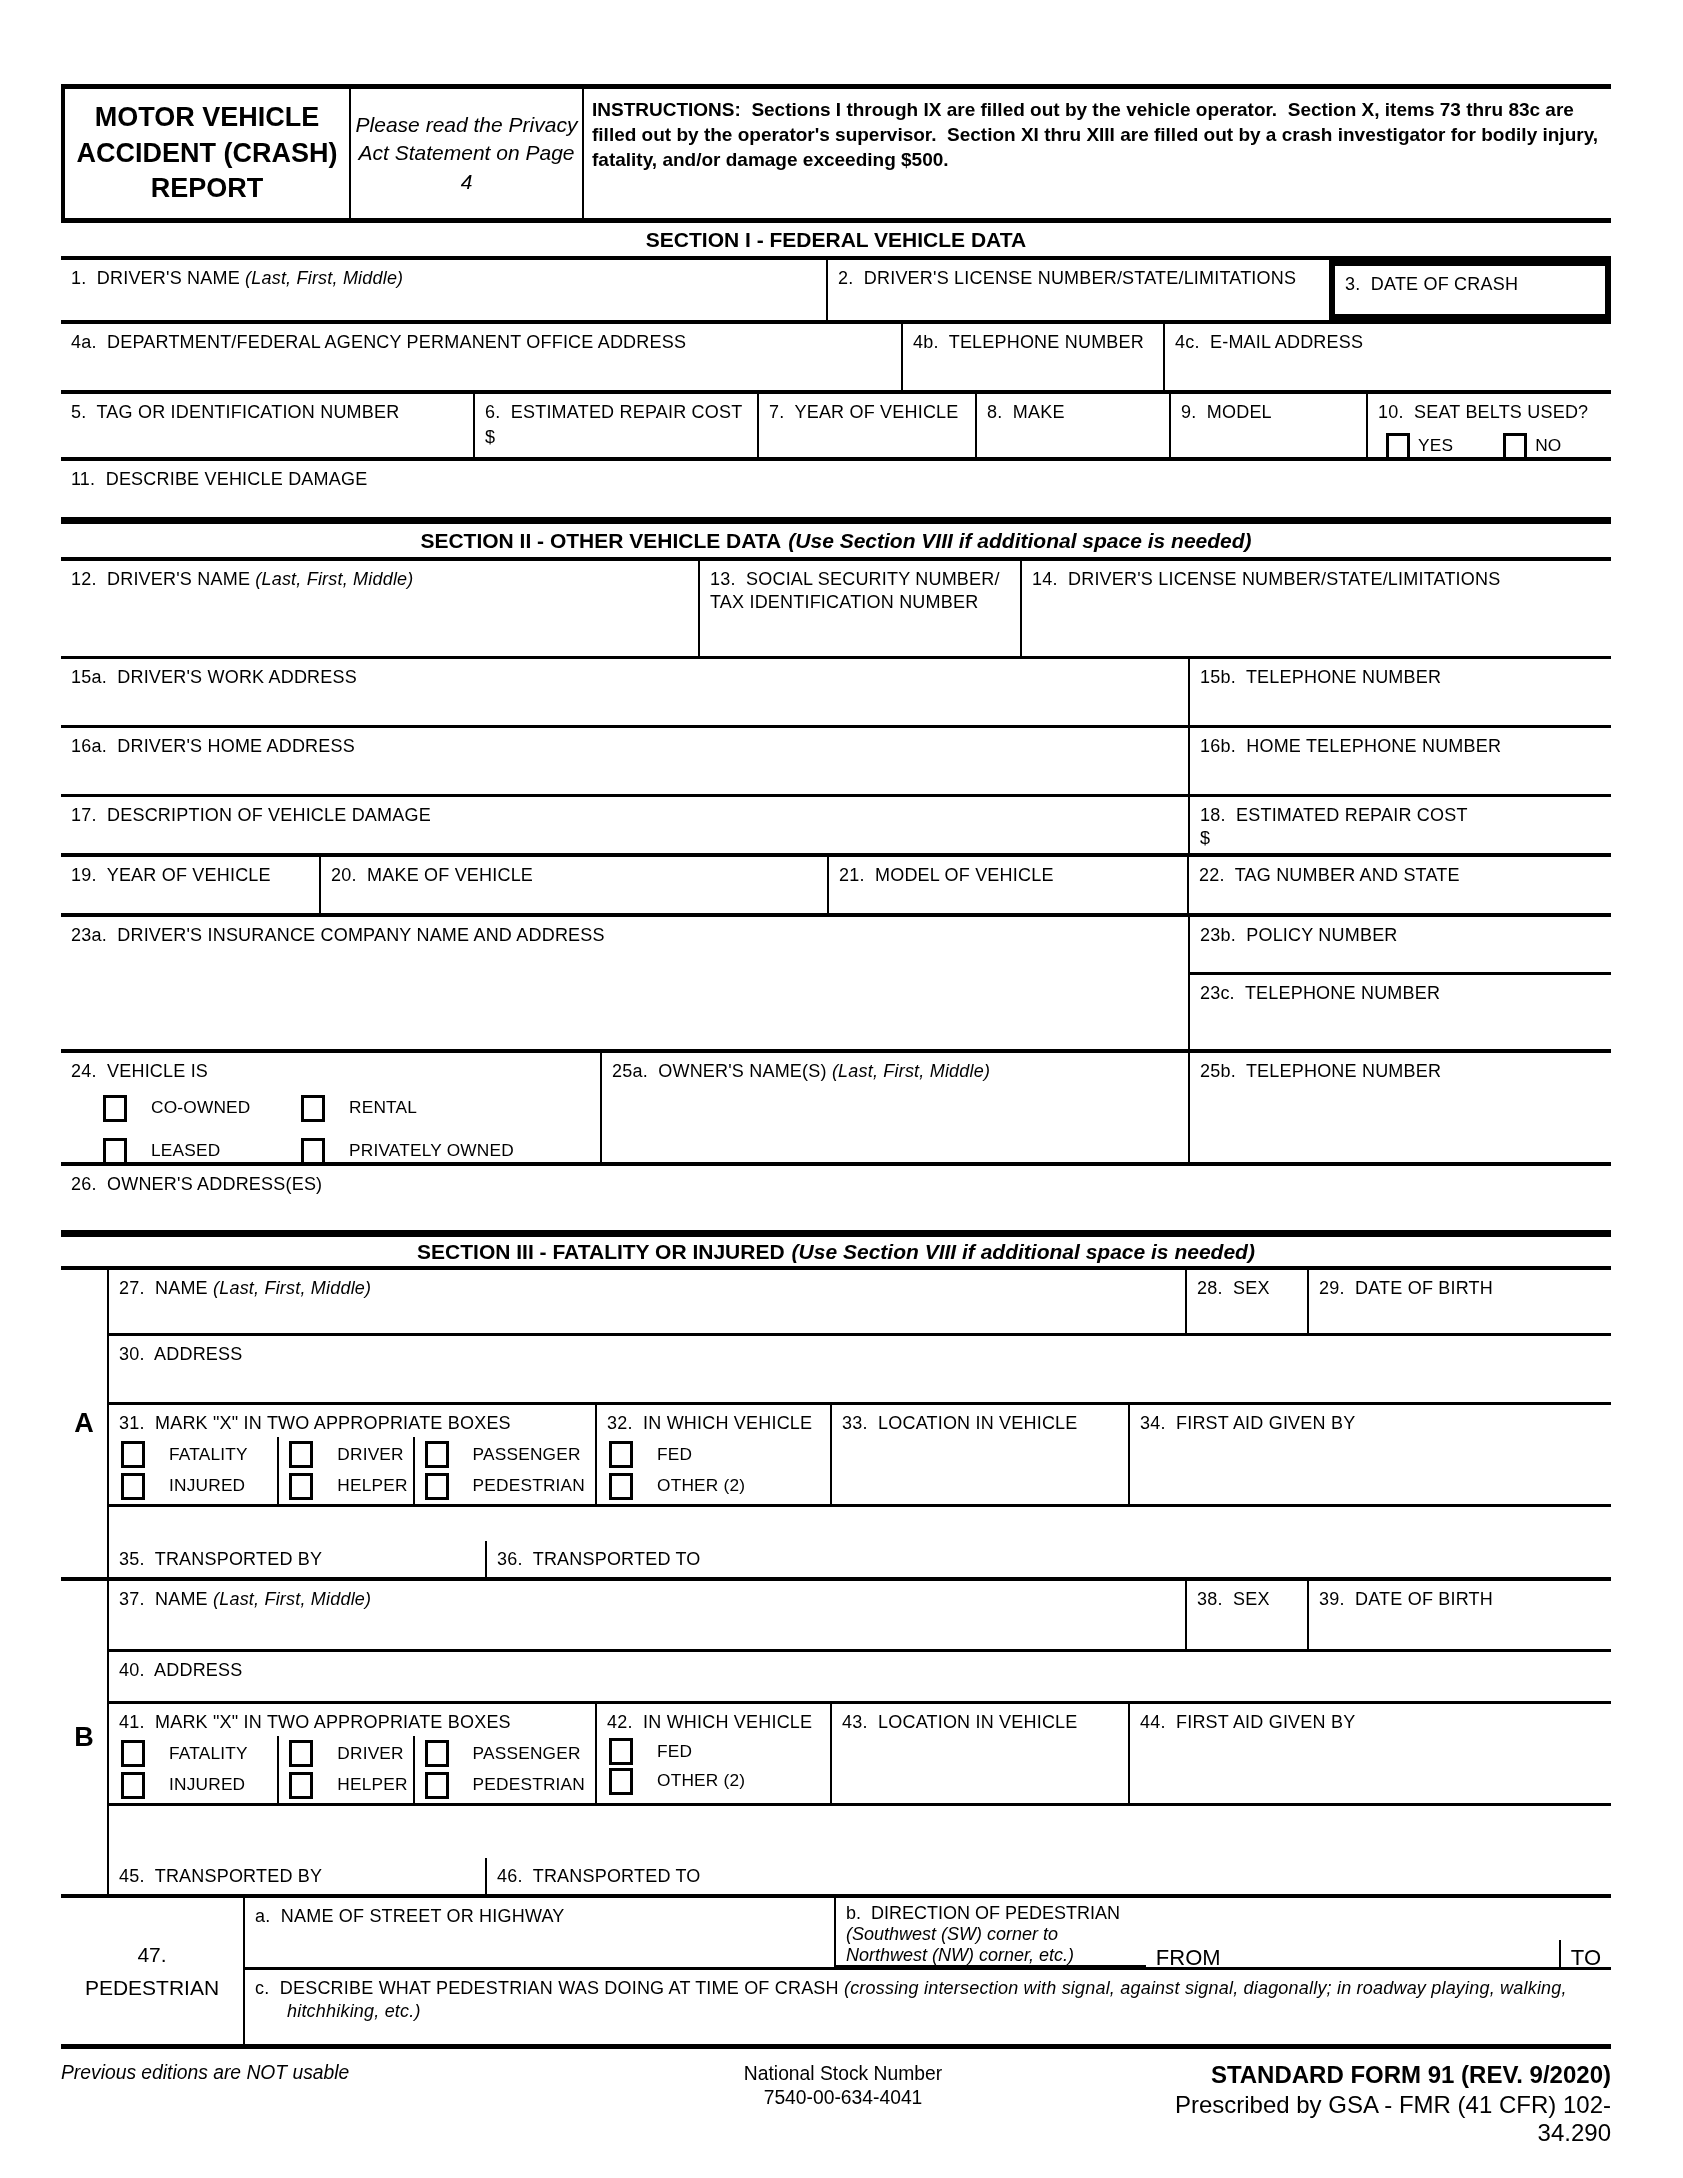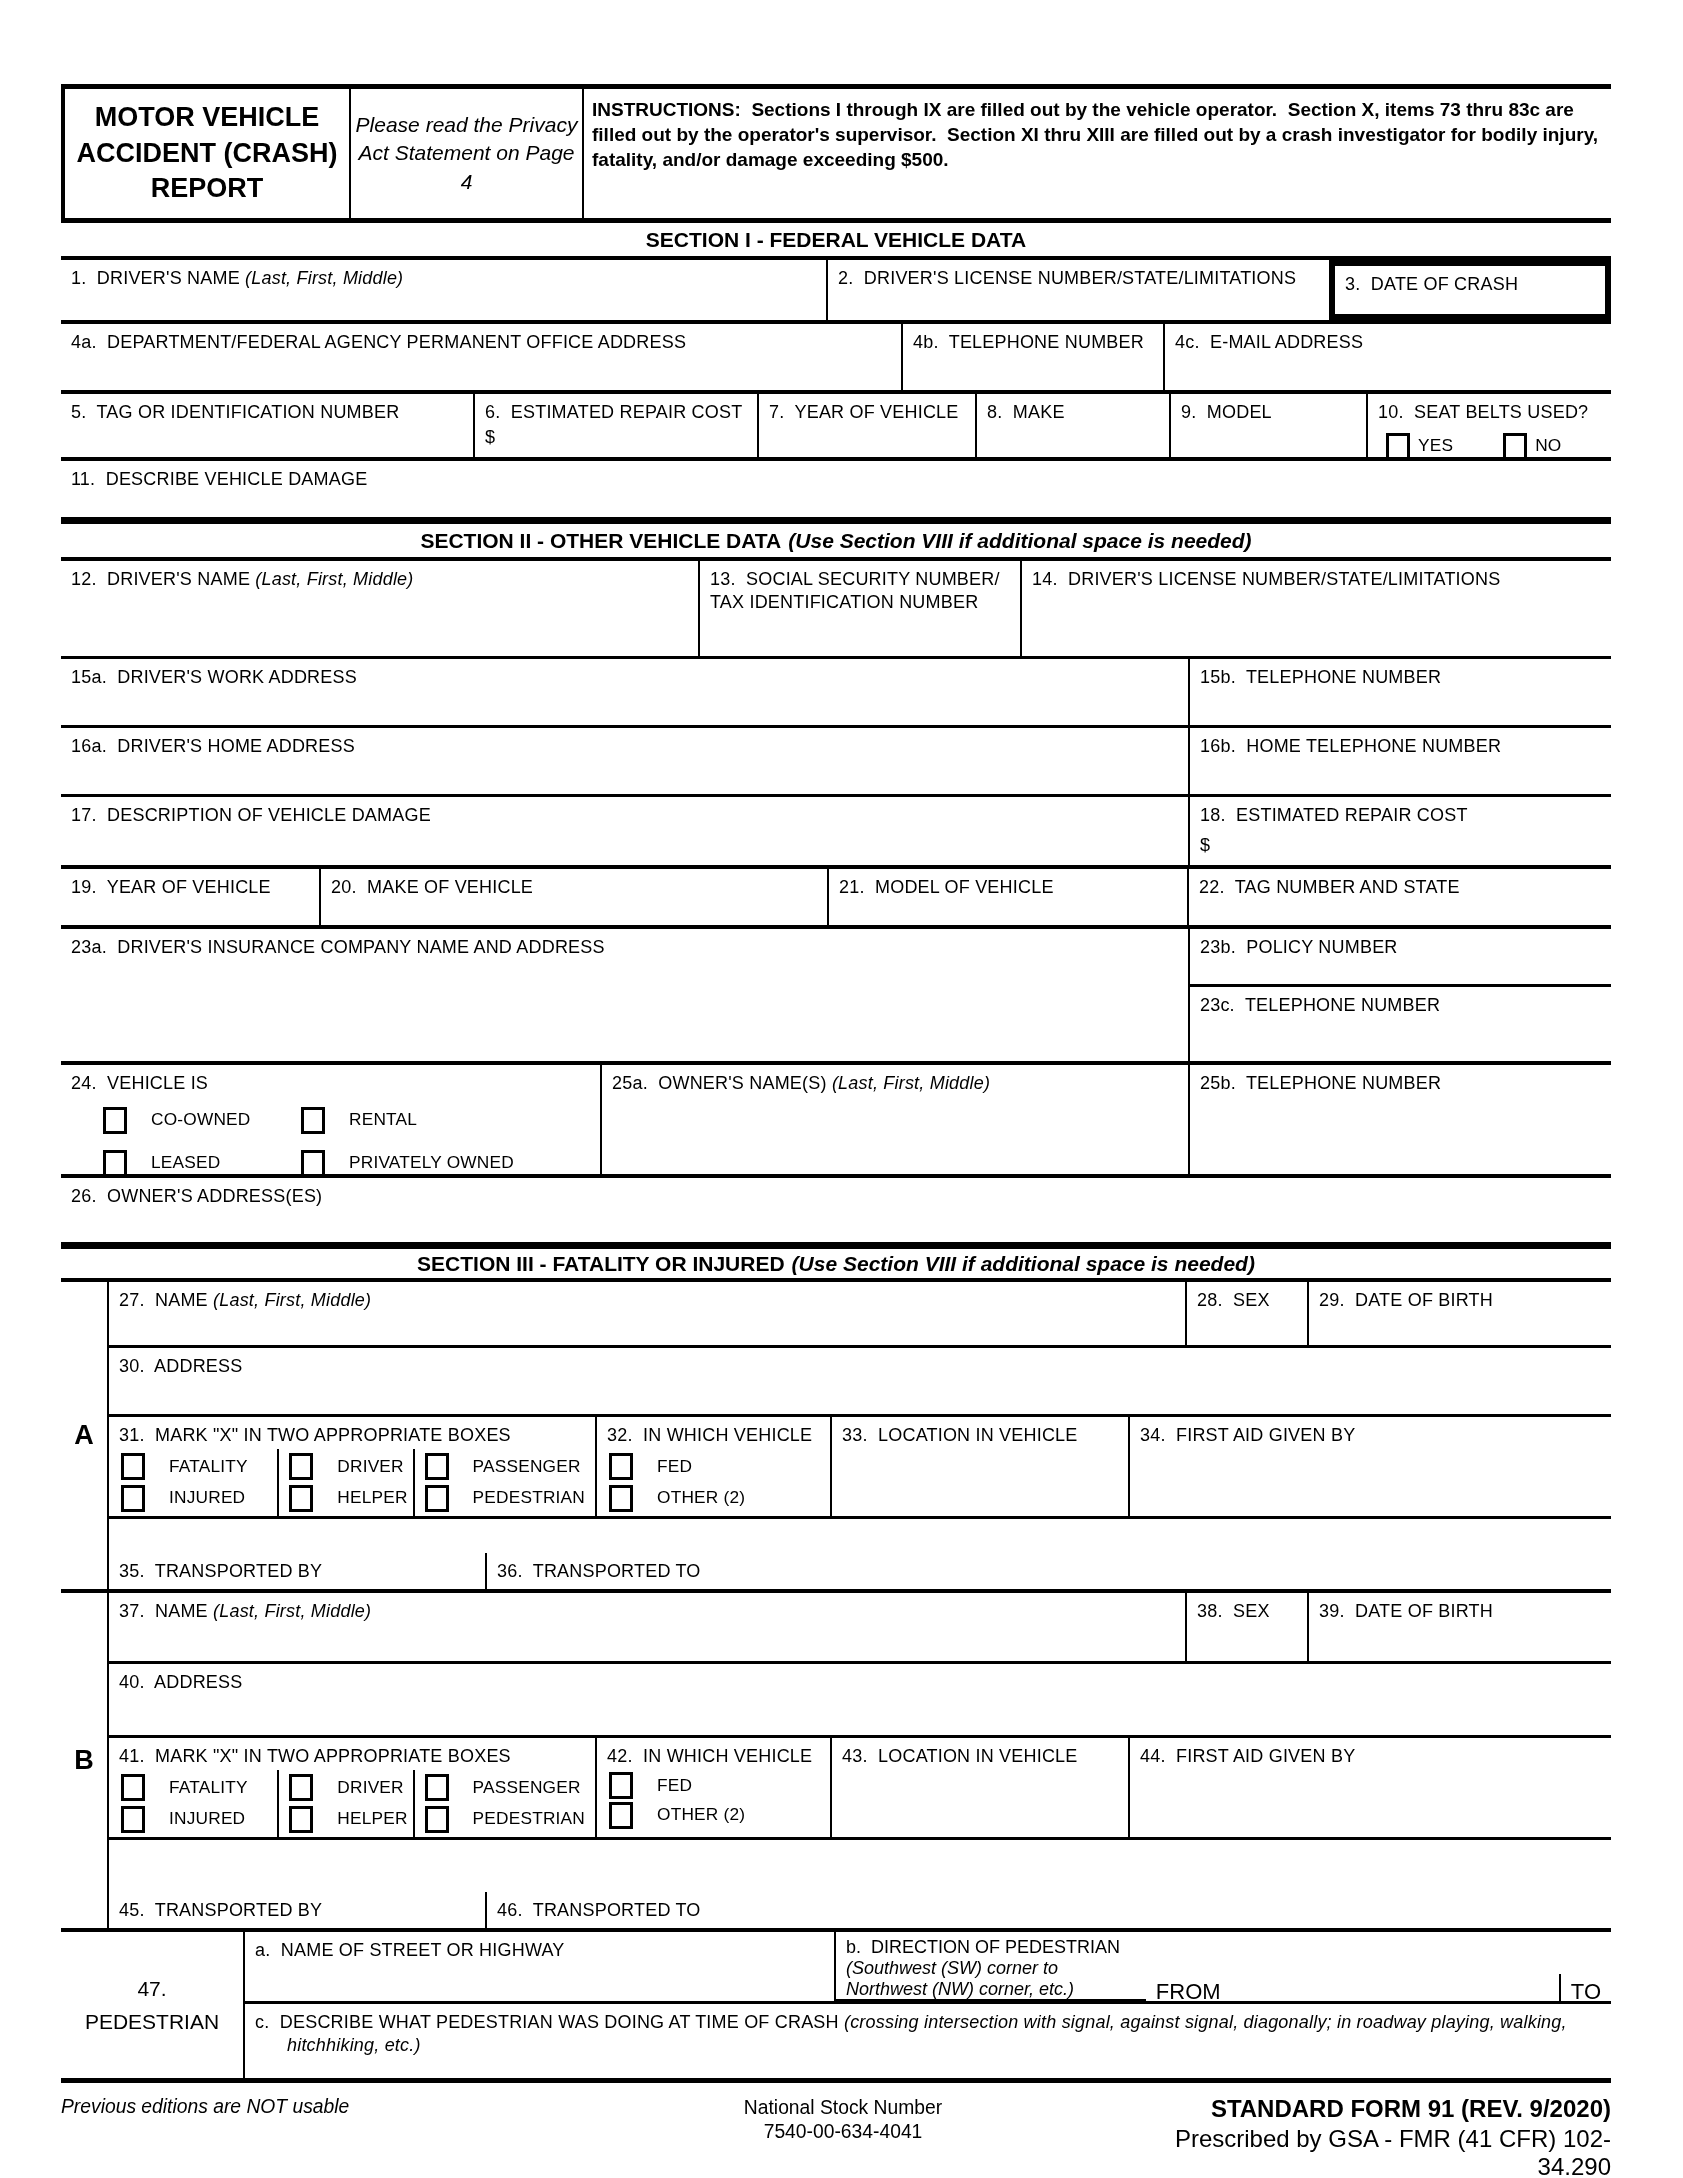--- a/index.html
+++ b/index.html
@@ -126,21 +126,21 @@
   <div class="row" style="height:69px">
     <div class="c" style="width:1127px"><span class="lb">15a.  DRIVER'S WORK ADDRESS</span></div>
     <div class="c bl" style="flex:1"><span class="lb">15b.  TELEPHONE NUMBER</span></div>
   </div>
 
   <div class="row" style="height:69px">
     <div class="c" style="width:1127px"><span class="lb">16a.  DRIVER'S HOME ADDRESS</span></div>
     <div class="c bl" style="flex:1"><span class="lb">16b.  HOME TELEPHONE NUMBER</span></div>
   </div>
 
-  <div class="row bb4" style="height:72px">
+  <div class="row bb4" style="height:60px">
     <div class="c" style="width:1127px"><span class="lb">17.  DESCRIPTION OF VEHICLE DAMAGE</span></div>
     <div class="c bl cflex" style="flex:1">
         <span class="lb">18.  ESTIMATED REPAIR COST</span>
         <span class="bottom">$</span>
       </div>
   </div>
 
   <div class="row bb4" style="height:60px">
     <div class="c" style="width:258px"><span class="lb">19.  YEAR OF VEHICLE</span></div>
     <div class="c bl" style="width:508px"><span class="lb">20.  MAKE OF VEHICLE</span></div>
@@ -264,21 +264,21 @@
   </div>
 
   <div class="block">
     <div class="letter">B</div>
     <div class="bcontent">
       <div class="row" style="height:71px">
         <div class="c" style="width:1076px"><span class="lb">37.  NAME</span> <span class="nt lb">(Last, First, Middle)</span></div>
         <div class="c bl" style="width:122px"><span class="lb">38.  SEX</span></div>
         <div class="c bl" style="flex:1"><span class="lb">39.  DATE OF BIRTH</span></div>
       </div>
-      <div class="row" style="height:74px">
+      <div class="row" style="height:52px">
         <div class="c" style="flex:1"><span class="lb">40.  ADDRESS</span></div>
       </div>
       <div class="row" style="height:102px">
         <div class="c cflex" style="width:486px;padding-bottom:0">
           <span class="lb">41.  MARK "X" IN TWO APPROPRIATE BOXES</span>
           <div class="cbcols">
             <div class="cbcol" style="width:163px;padding-left:2px">
               <span class="cbi">
                   <span class="cb"></span>
                   <span>FATALITY</span>

